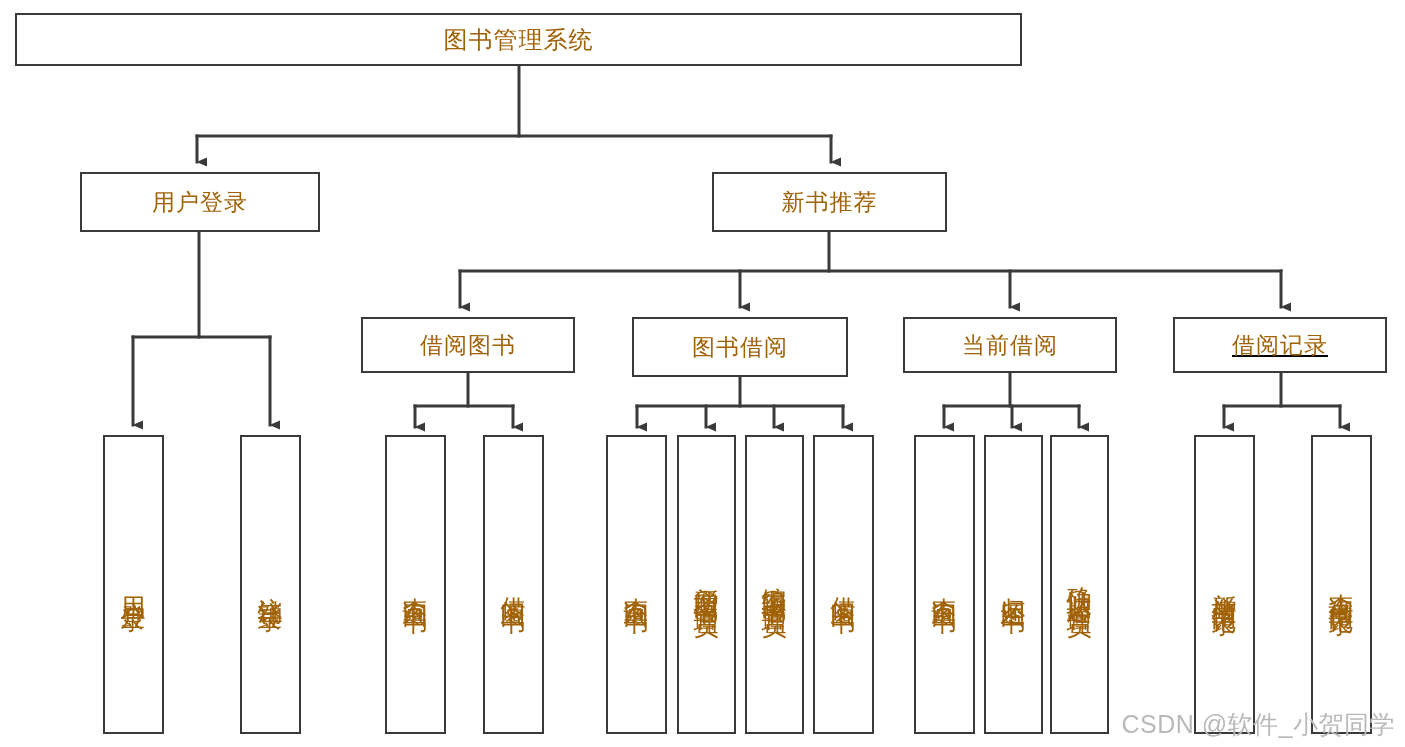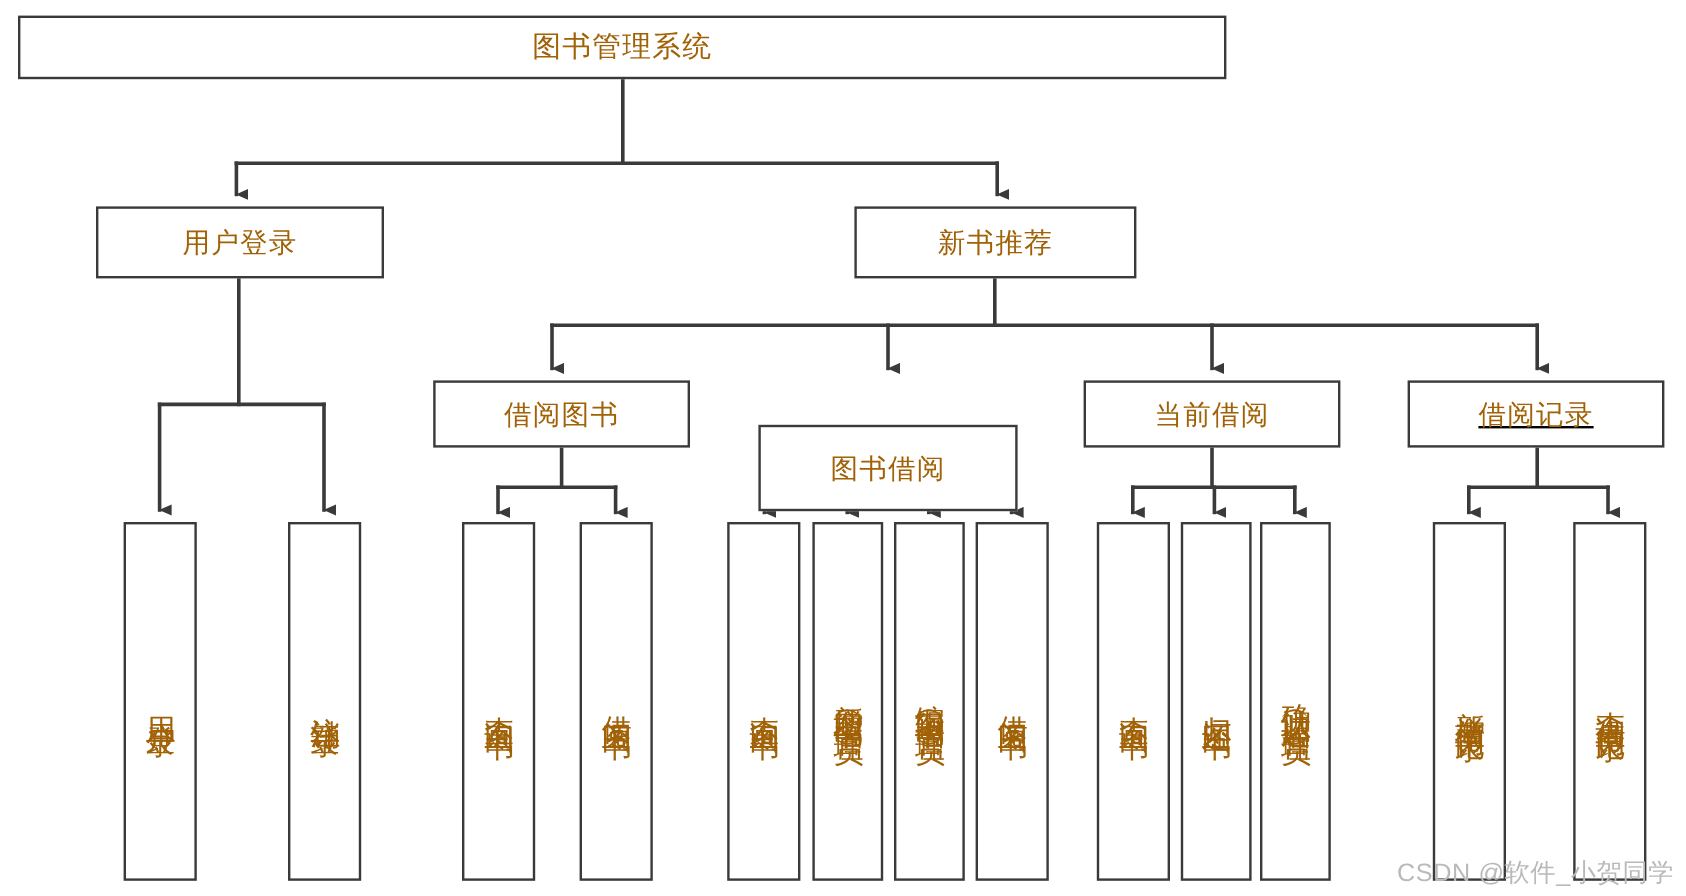--- a/index.html
+++ b/index.html
@@ -58,21 +58,21 @@
     line-height:1.12;
     letter-spacing:4px;
     text-align:center;
     max-height:100%;
   }
   
   #watermark{
     position:absolute;
     right:10px;
     bottom:6px;
-    font-size:21px;
+    font-size:25px;
     color:#b9b9b9;
     z-index:6;
     white-space:nowrap;
     letter-spacing:.5px;
   }
 </style>
 </head>
 <body>
 
 <div id="diagram-root">
@@ -136,21 +136,21 @@
   </div>
 
   <div class="node horiz" style="left:712px; top:172px; width:235px; height:60px;">
     <span class="node-label">新书推荐</span>
   </div>
 
   <div class="node horiz" style="left:361px; top:317px; width:214px; height:56px;">
     <span class="node-label">借阅图书</span>
   </div>
 
-  <div class="node horiz" style="left:632px; top:317px; width:216px; height:72px;margin-top:37px;">
+  <div class="node horiz" style="left:632px; top:317px; width:216px; height:60px;">
     <span class="node-label">图书借阅</span>
   </div>
 
   <div class="node horiz" style="left:903px; top:317px; width:214px; height:56px;justify-content:center;">
     <span class="node-label">当前借阅</span>
   </div>
 
   <div class="node horiz" style="left:1173px; top:317px; width:214px; height:56px;text-decoration:underline;">
     <span class="node-label">借阅记录</span>
   </div>

